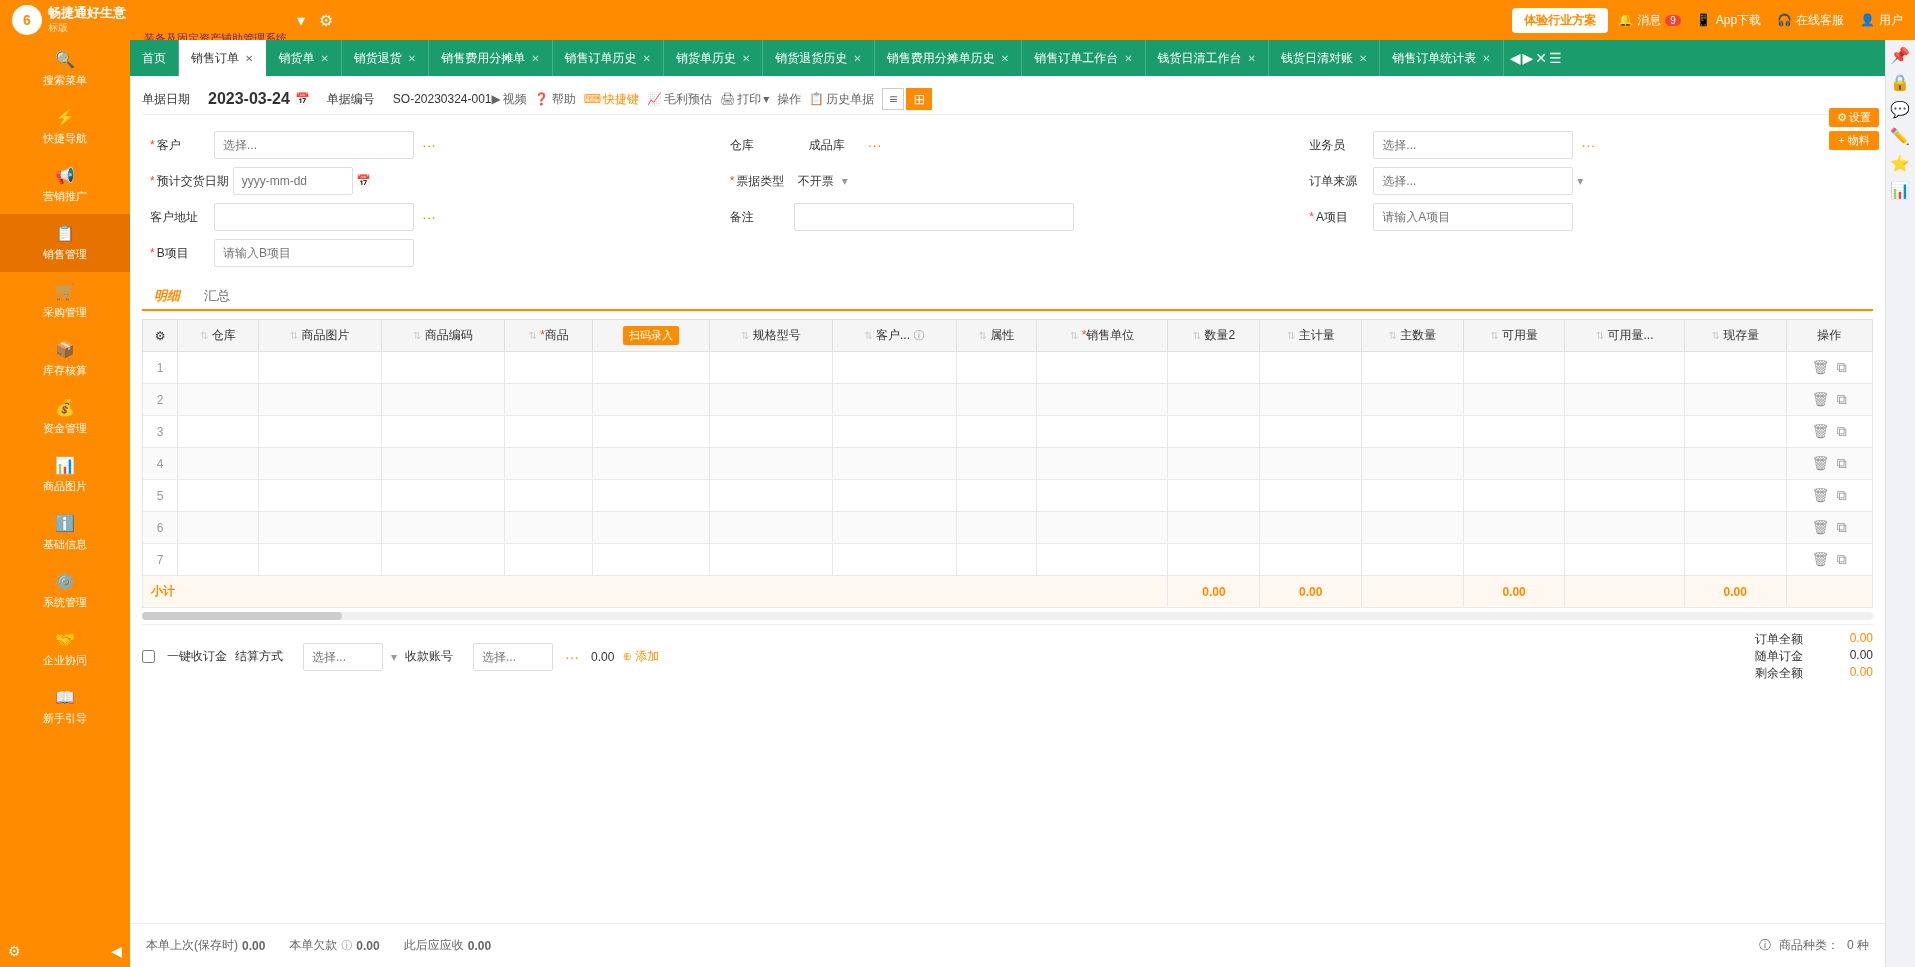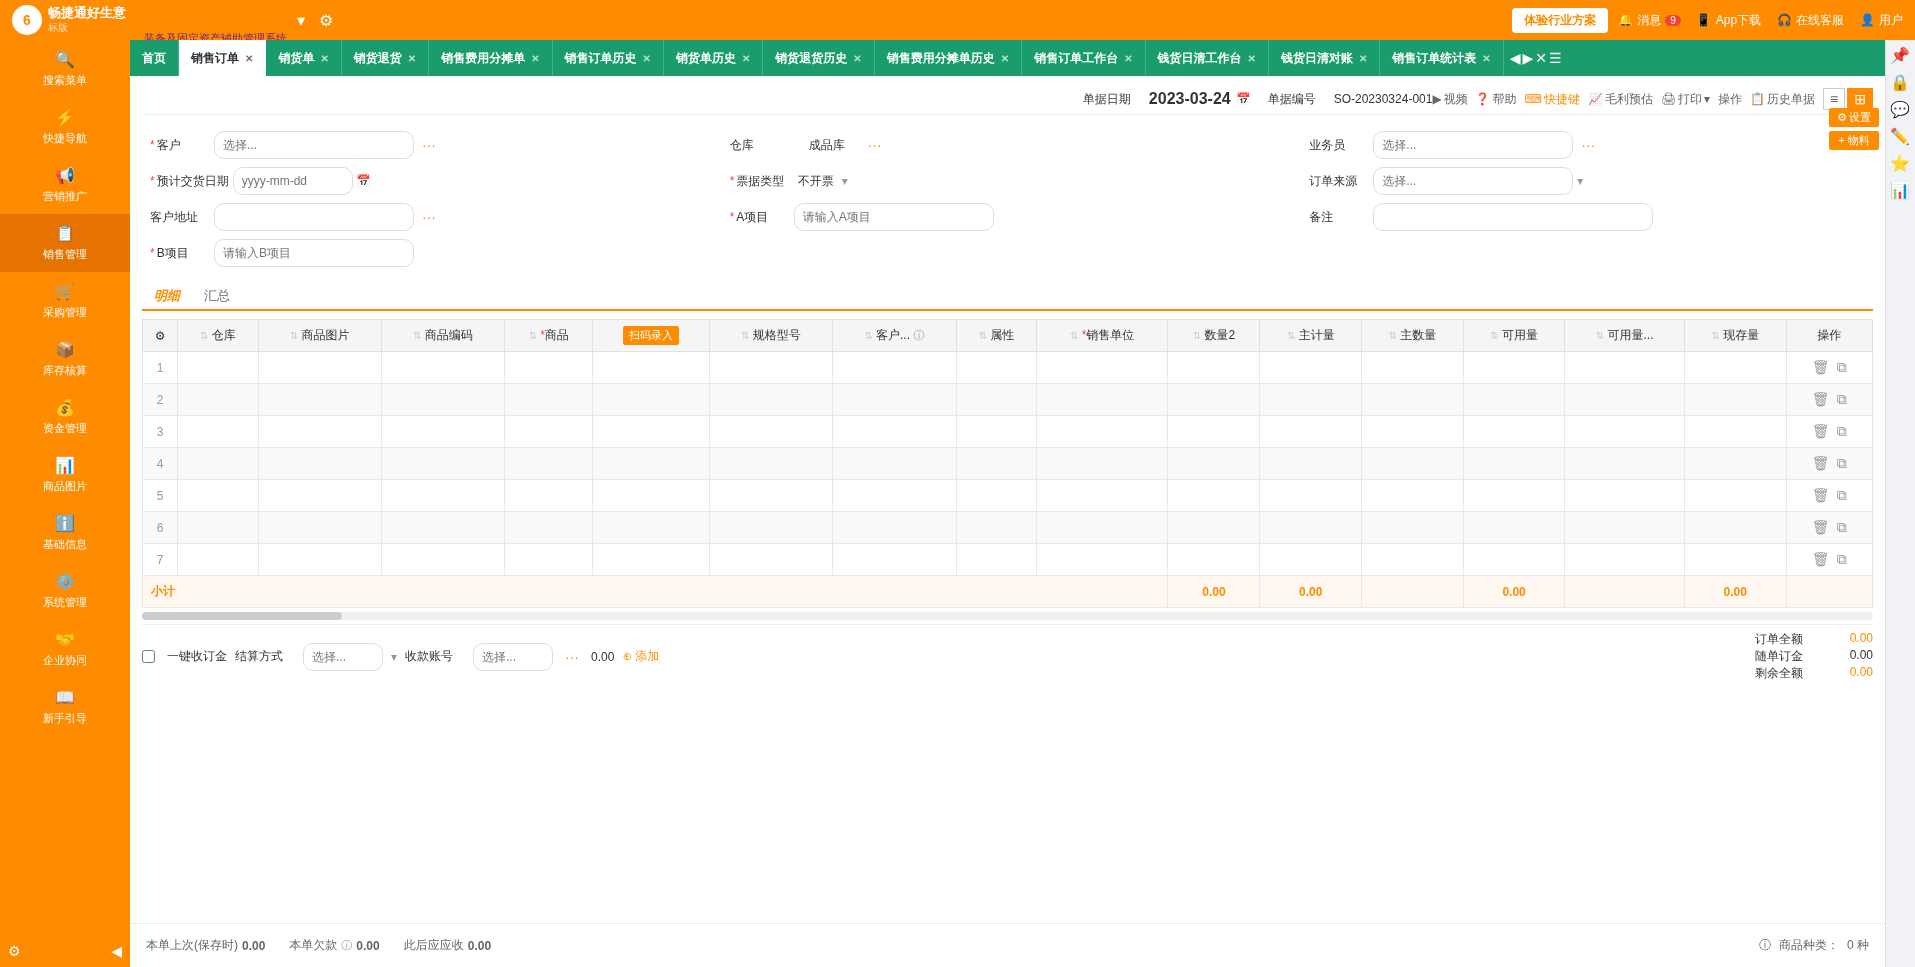--- a/index.html
+++ b/index.html
@@ -28,36 +28,36 @@
     .badge { background: #f44336; color: #fff; border-radius: 10px; padding: 0 5px; font-size: 10px; }
     .sidebar-menu { flex: 1; }
     .sidebar-item { display: flex; flex-direction: column; align-items: center; padding: 10px 4px; cursor: pointer; color: #fff; font-size: 11px; gap: 4px; }
     .sidebar-item:hover, .sidebar-item.active { background: rgba(0,0,0,0.15); }
     .sidebar-item.active { background: #e67300; }
     .sidebar-icon { font-size: 16px; }
     .sidebar-bottom { padding: 8px; display: flex; justify-content: space-between; }
     .sidebar-bottom-icon { color: #fff; cursor: pointer; font-size: 14px; }
 
     
-    .nav-tab { height: 36px; padding: 0 12px; display: flex; align-items: center; gap: 4px; color: #fff; cursor: pointer; font-size: 12px; white-space: nowrap; border-right: 1px solid rgba(255,255,255,0.2); font-weight: bold; }
+    .nav-tab { height: 36px; padding: 0 12px; display: flex; align-items: center; gap: 4px; color: #fff; cursor: pointer; font-size: 12px; white-space: nowrap; border-right: 1px solid rgba(255,255,255,0.2); }
     .nav-tab.active { background: #fff; color: #333; }
     .nav-tab .close-x { font-size: 10px; opacity: 0.7; margin-left: 2px; }
     .nav-tab-arrows { display: flex; align-items: center; gap: 2px; padding: 0 6px; color: #fff; }
     .nav-tab-arrow { cursor: pointer; font-size: 14px; }
 
     
     .form-section { padding: 8px 0; }
     .form-row { display: flex; align-items: center; gap: 8px; margin-bottom: 8px; }
     .form-label { color: #333; font-size: 12px; white-space: nowrap; min-width: 60px; }
     .form-label.required::before { content: '*'; color: #f44336; margin-right: 2px; }
-    .form-input { border: 1px solid #ddd; border-radius: 10px; padding: 0 8px; font-size: 12px; height: 28px; background: #fff; }
+    .form-input { border: 1px solid #ddd; border-radius: 2px; padding: 0 8px; font-size: 12px; height: 28px; background: #fff; }
     .dots-btn { color: #ff8c00; cursor: pointer; font-size: 14px; padding: 0 4px; }
 
     
-    .header-toolbar { display: flex; align-items: center; justify-content: flex-end; margin-bottom: 8px; padding: 4px 0; border-bottom: 1px solid #eee; }
+    .header-toolbar { display: flex; align-items: center; justify-content: flex-start; margin-bottom: 8px; padding: 4px 0; border-bottom: 1px solid #eee; }
     .header-info { display: flex; align-items: center; gap: 16px; }
     .header-field { display: flex; align-items: center; gap: 6px; font-size: 12px; }
     .header-actions { display: flex; align-items: center; gap: 8px; font-size: 12px; color: #666; }
     .header-action-btn { display: flex; align-items: center; gap: 2px; cursor: pointer; }
     .header-action-btn.orange { color: #ff8c00; }
 
     
     .detail-tabs { display: flex; gap: 0; margin-bottom: 8px; border-bottom: 2px solid #ff8c00; }
     .detail-tab { padding: 4px 12px; cursor: pointer; font-size: 13px; color: #666; }
     .detail-tab.active { color: #ff8c00; border-bottom: 2px solid #ff8c00; margin-bottom: -2px; font-weight: bold; font-style: italic; }
@@ -373,26 +373,26 @@
             </div>
           </div>
 
           <div class="form-row">
             <div class="col-third">
               <span class="form-label">客户地址</span>
               <input class="form-input long-input" type="text" style="">
               <span class="dots-btn">···</span>
             </div>
             <div class="col-third">
+              <span class="form-label">备注</span>
+              <input class="form-input" type="text" style="width: 280px;">
+            </div>
+            <div class="col-third">
               <span class="form-label required">A项目</span>
               <input class="form-input long-input" type="text" placeholder="请输入A项目" style="">
-            </div>
-            <div class="col-third">
-              <span class="form-label">备注</span>
-              <input class="form-input" type="text" style="width: 280px;">
             </div>
           </div>
 
           <div class="form-row">
             <div class="col-third">
               <span class="form-label required">B项目</span>
               <input class="form-input long-input" type="text" placeholder="请输入B项目" style="">
             </div>
           </div>
         </div>

